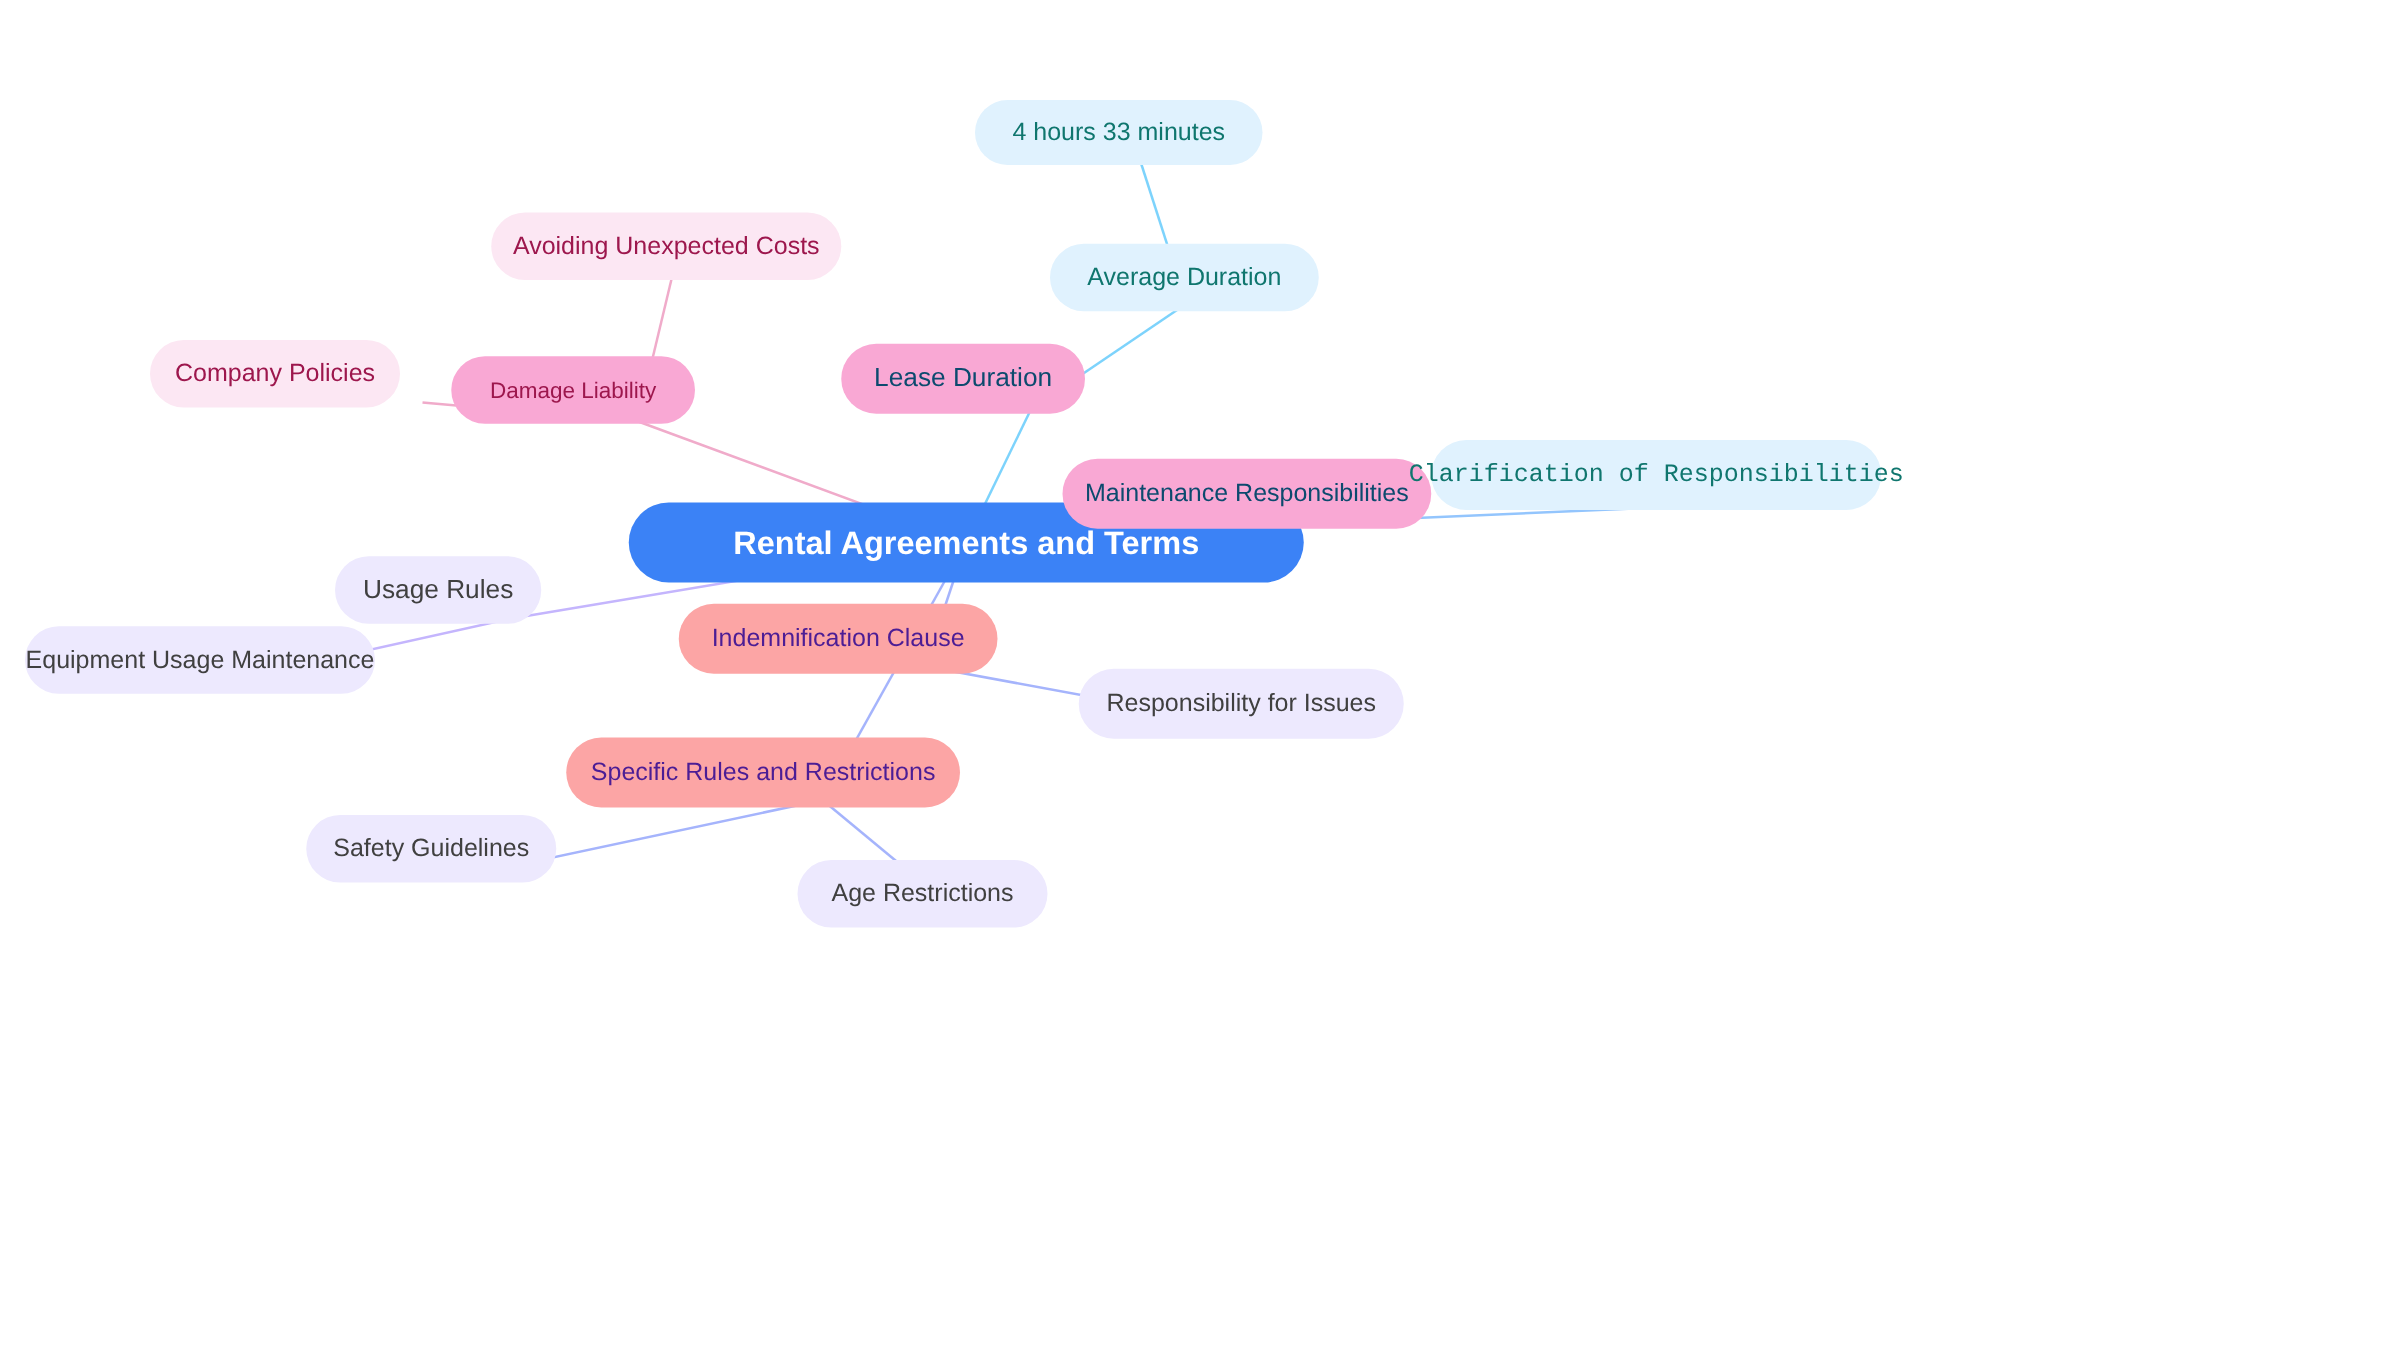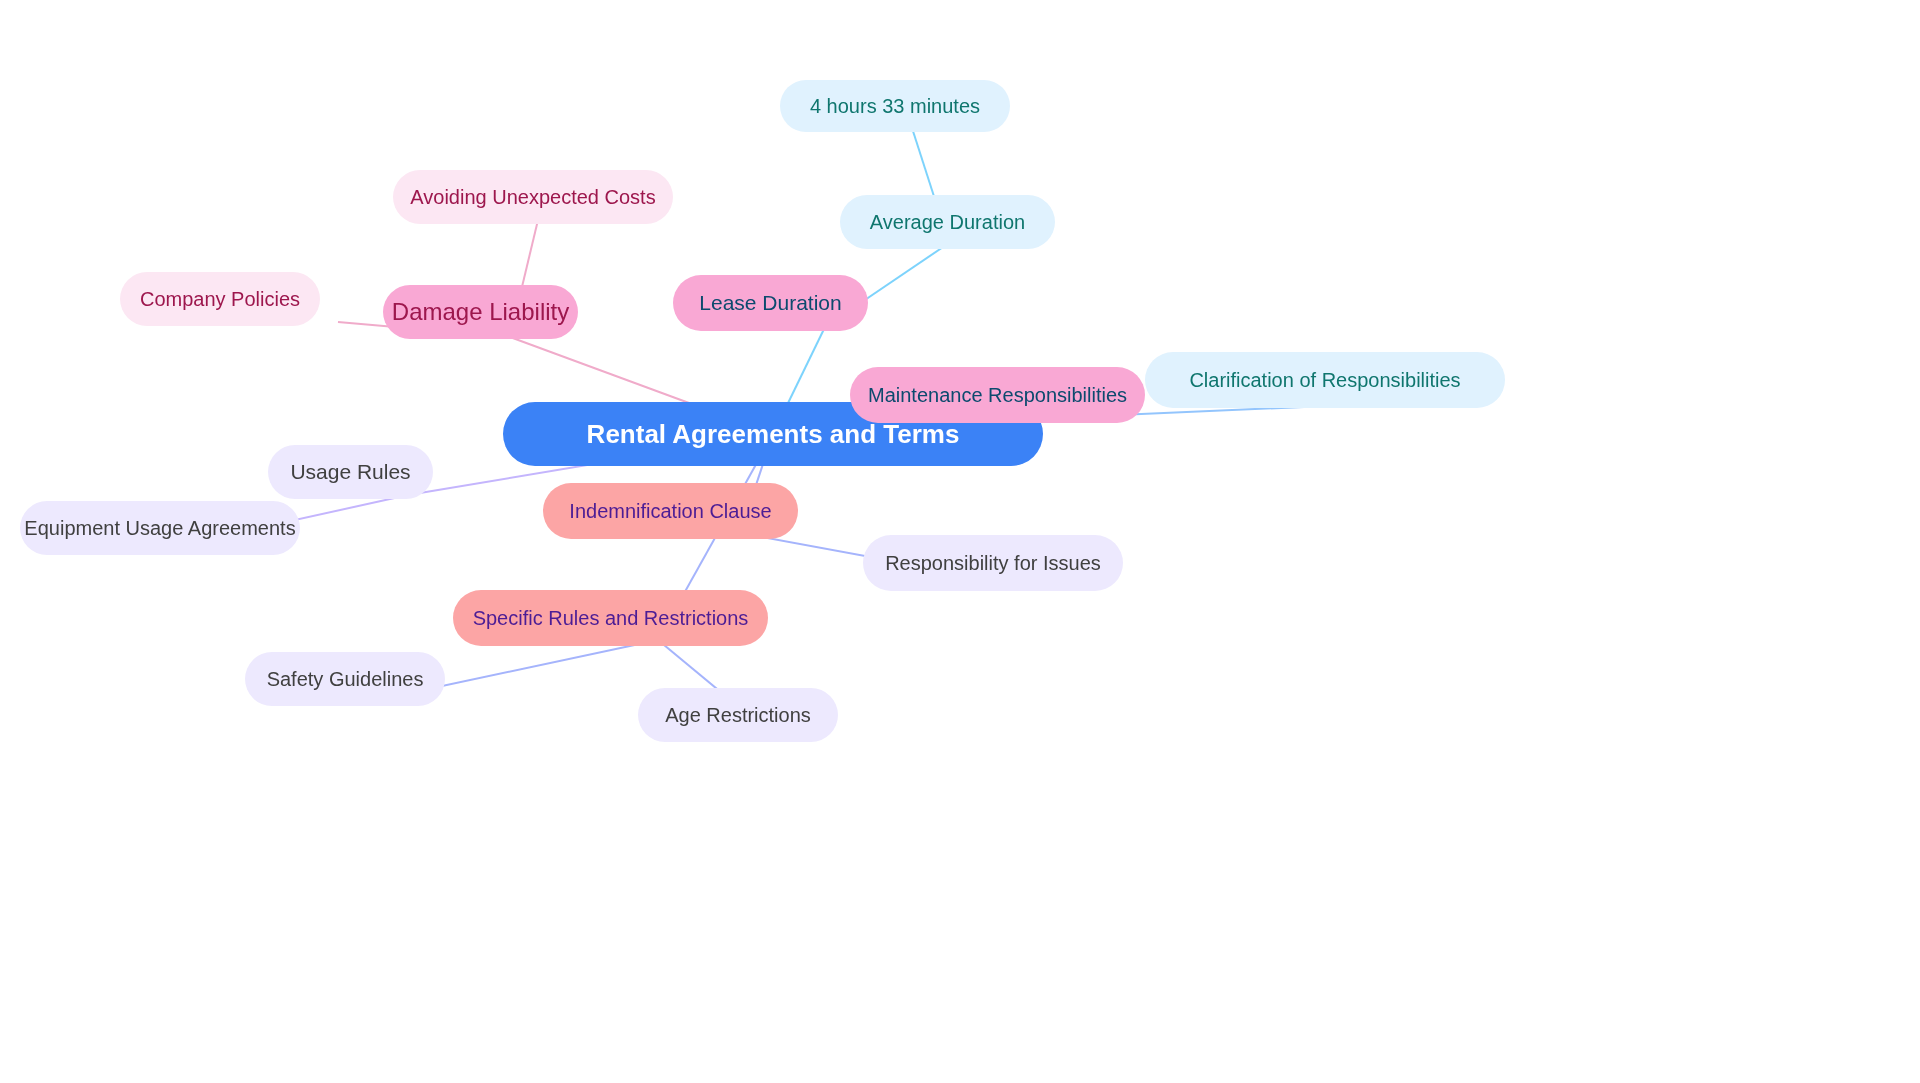--- a/index.html
+++ b/index.html
@@ -102,39 +102,39 @@
 
   <line x1="773" y1="434" x2="658" y2="640" stroke="#a5b4fc" stroke-width="2"></line>
 
   <line x1="658" y1="640" x2="367" y2="702" stroke="#a5b4fc" stroke-width="2"></line>
 
   <line x1="658" y1="640" x2="775" y2="737" stroke="#a5b4fc" stroke-width="2"></line>
 </svg>
 
 <div class="node node-center" style="left: 503px; top: 402px; width: 540px; height: 64px;">Rental Agreements and Terms</div>
 
-<div class="node node-pink" style="left: 383px; top: 285px; width: 195px; height: 54px; font-size: 24px;">Damage Liability</div>
+<div class="node node-pink" style="left: 361px; top: 285px; width: 195px; height: 54px; font-size: 18px;">Damage Liability</div>
 
 <div class="node node-pink-light" style="left: 393px; top: 170px; width: 280px; height: 54px; font-size: 20px;">Avoiding Unexpected Costs</div>
 
 <div class="node node-pink-light" style="left: 120px; top: 272px; width: 200px; height: 54px; font-size: 20px;">Company Policies</div>
 
 <div class="node node-blue" style="left: 673px; top: 275px; width: 195px; height: 56px; font-size: 21px;">Lease Duration</div>
 
 <div class="node node-blue-light" style="left: 840px; top: 195px; width: 215px; height: 54px; font-size: 20px;">Average Duration</div>
 
 <div class="node node-blue-light" style="left: 780px; top: 80px; width: 230px; height: 52px; font-size: 20px;">4 hours 33 minutes</div>
 
 <div class="node node-blue" style="left: 850px; top: 367px; width: 295px; height: 56px; font-size: 20px;">Maintenance Responsibilities</div>
 
-<div class="node node-blue-light" style="left: 1145px; top: 352px; width: 360px; height: 56px; font-size: 20px;">Clarification of Responsibilities</div>
+<div class="node node-blue-light" style="left: 1145px; top: 352px; width: 360px; height: 56px; font-size: 20px; font-family: Liberation Mono, monospace;">Clarification of Responsibilities</div>
 
 <div class="node node-purple-light" style="left: 268px; top: 445px; width: 165px; height: 54px; font-size: 21px;">Usage Rules</div>
 
-<div class="node node-purple-light" style="left: 20px; top: 501px; width: 280px; height: 54px; font-size: 20px;">Equipment Usage Agreements</div>
+<div class="node node-purple-light" style="left: 20px; top: 501px; width: 280px; height: 54px; font-size: 20px;">Equipment Usage Maintenance</div>
 
 <div class="node node-purple" style="left: 543px; top: 483px; width: 255px; height: 56px; font-size: 20px;">Indemnification Clause</div>
 
 <div class="node node-purple-light" style="left: 863px; top: 535px; width: 260px; height: 56px; font-size: 20px;">Responsibility for Issues</div>
 
 <div class="node node-purple" style="left: 453px; top: 590px; width: 315px; height: 56px; font-size: 20px;">Specific Rules and Restrictions</div>
 
 <div class="node node-purple-light" style="left: 245px; top: 652px; width: 200px; height: 54px; font-size: 20px;">Safety Guidelines</div>
 
 <div class="node node-purple-light" style="left: 638px; top: 688px; width: 200px; height: 54px; font-size: 20px;">Age Restrictions</div>

